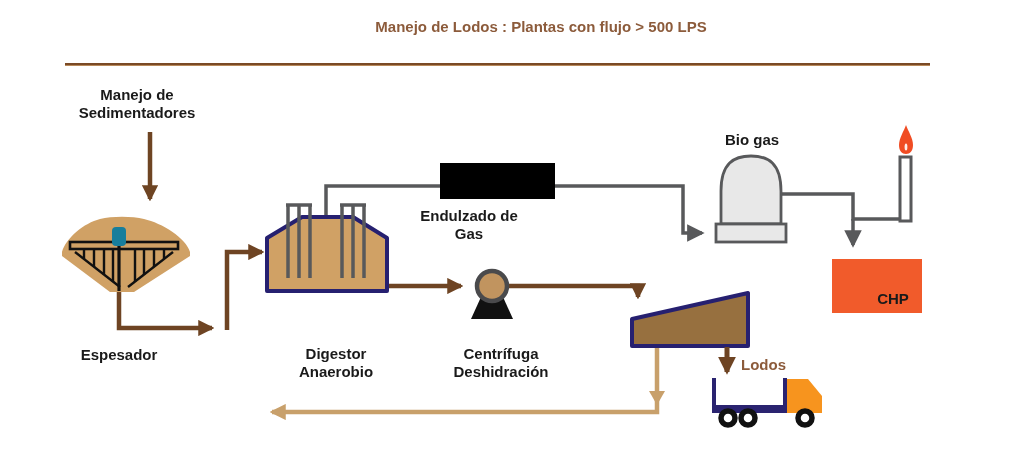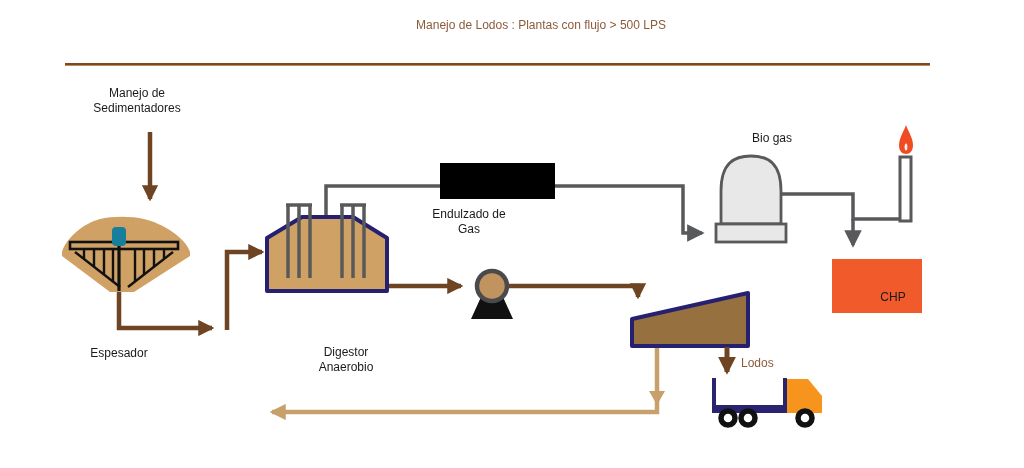--- a/index.html
+++ b/index.html
@@ -2,21 +2,21 @@
 <html><head>
 <meta charset="utf-8">
 <style>
   html,body{margin:0;padding:0;background:#fff;}
   #stage{
     position:relative;width:1024px;height:468px;background:#ffffff;
     font-family:"Liberation Sans",sans-serif;overflow:hidden;
   }
   .lbl{
     position:absolute;transform:translateX(-50%);
-    text-align:center;font-weight:normal;font-size:12px;line-height:1.22;
+    text-align:center;font-weight:bold;font-size:15px;line-height:1.22;
     color:#1a1a1a;white-space:pre-line;
   }
   .lbl.brown{color:#8c5b3b;}
   .lbl.left{transform:none;text-align:right;}
   #title-divider{
     position:absolute;left:65px;top:63px;width:865px;height:2px;
     background:#7a4a26;border-bottom:1px solid #b98a5a;
   }
   svg{position:absolute;left:0;top:0;}
 </style>
@@ -131,26 +131,28 @@
   </svg>
 
   <div class="lbl brown" style="left:541px;top:18px;">Manejo de Lodos : Plantas con flujo &gt; 500 LPS</div>
   <div id="title-divider"></div>
 
   <div class="lbl" style="left:137px;top:86px;">Manejo de
 Sedimentadores</div>
 
   <div class="lbl" style="left:119px;top:346px;">Espesador</div>
 
-  <div class="lbl" style="left:346px;top:345px;">Digestor
+  <div class="lbl" style="left:336px;top:345px;">Digestor
 Anaerobio</div>
 
   <div class="lbl" style="left:469px;top:207px;">Endulzado de
 Gas</div>
 
-  <div class="lbl" style="left:752px;top:131px;margin-left:20px;">Bio gas</div>
+  <div class="lbl" style="left:752px;top:131px;">Bio gas</div>
 
   <div class="lbl" style="left:877px;top:290px;margin-left:16px;">CHP</div>
 
+  <div class="lbl" style="left:501px;top:345px;">Centrífuga
+Deshidración</div>
 
   <div class="lbl brown left" style="left:741px;top:356px;">Lodos</div>
 
 </div>
 
 </body></html>

